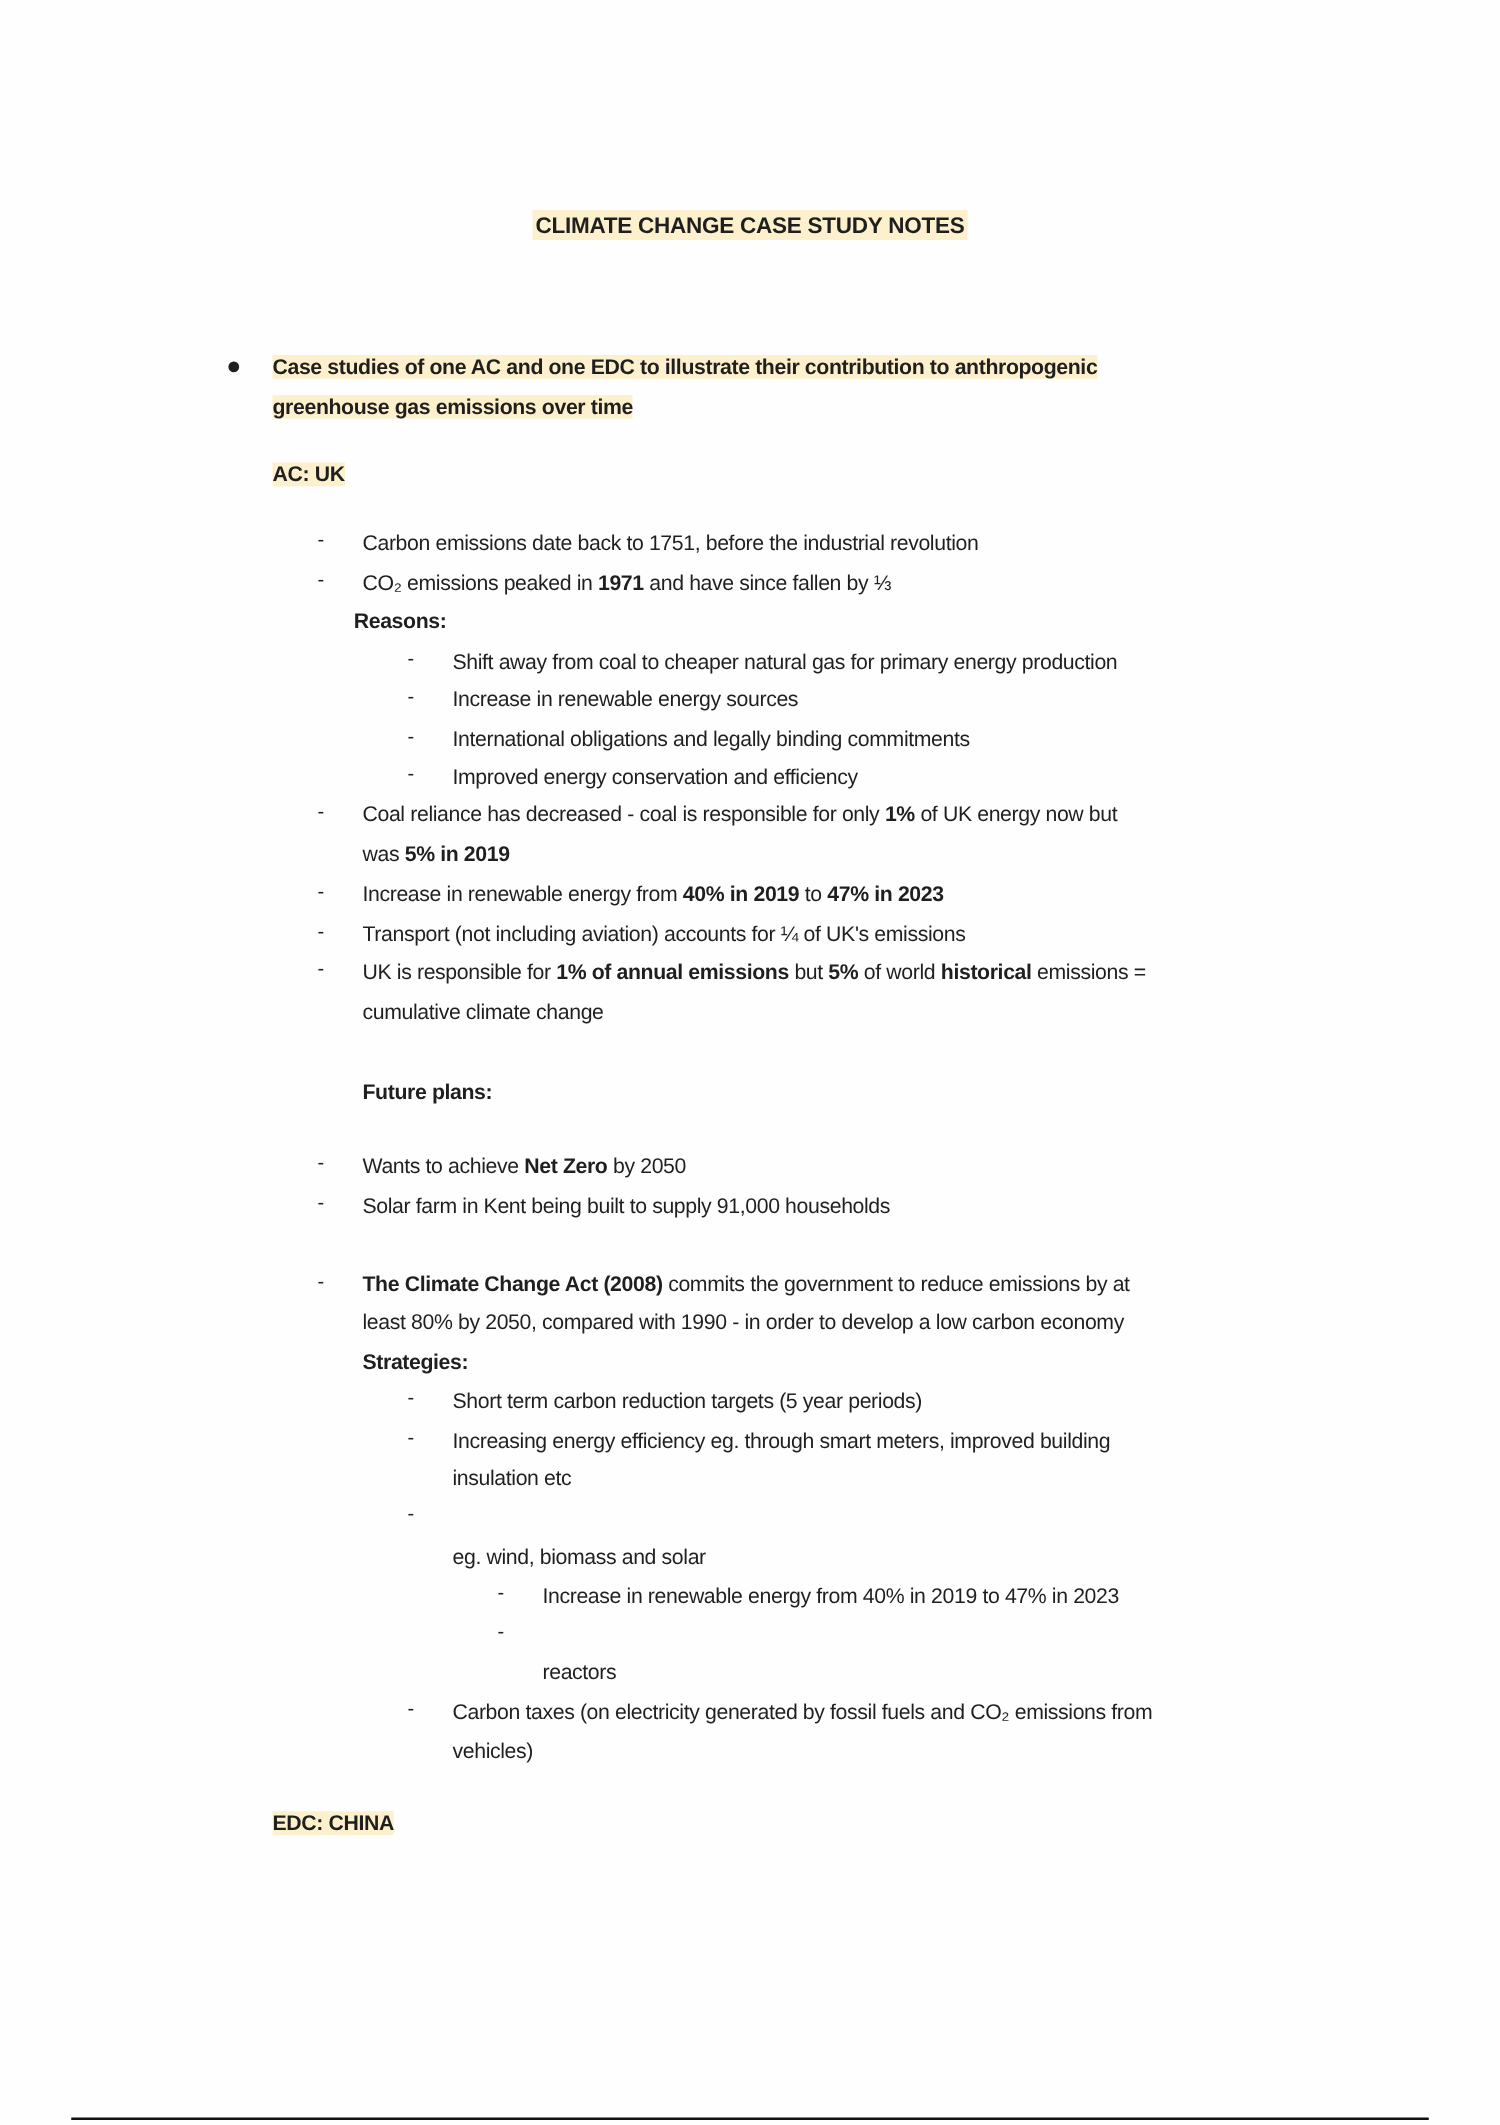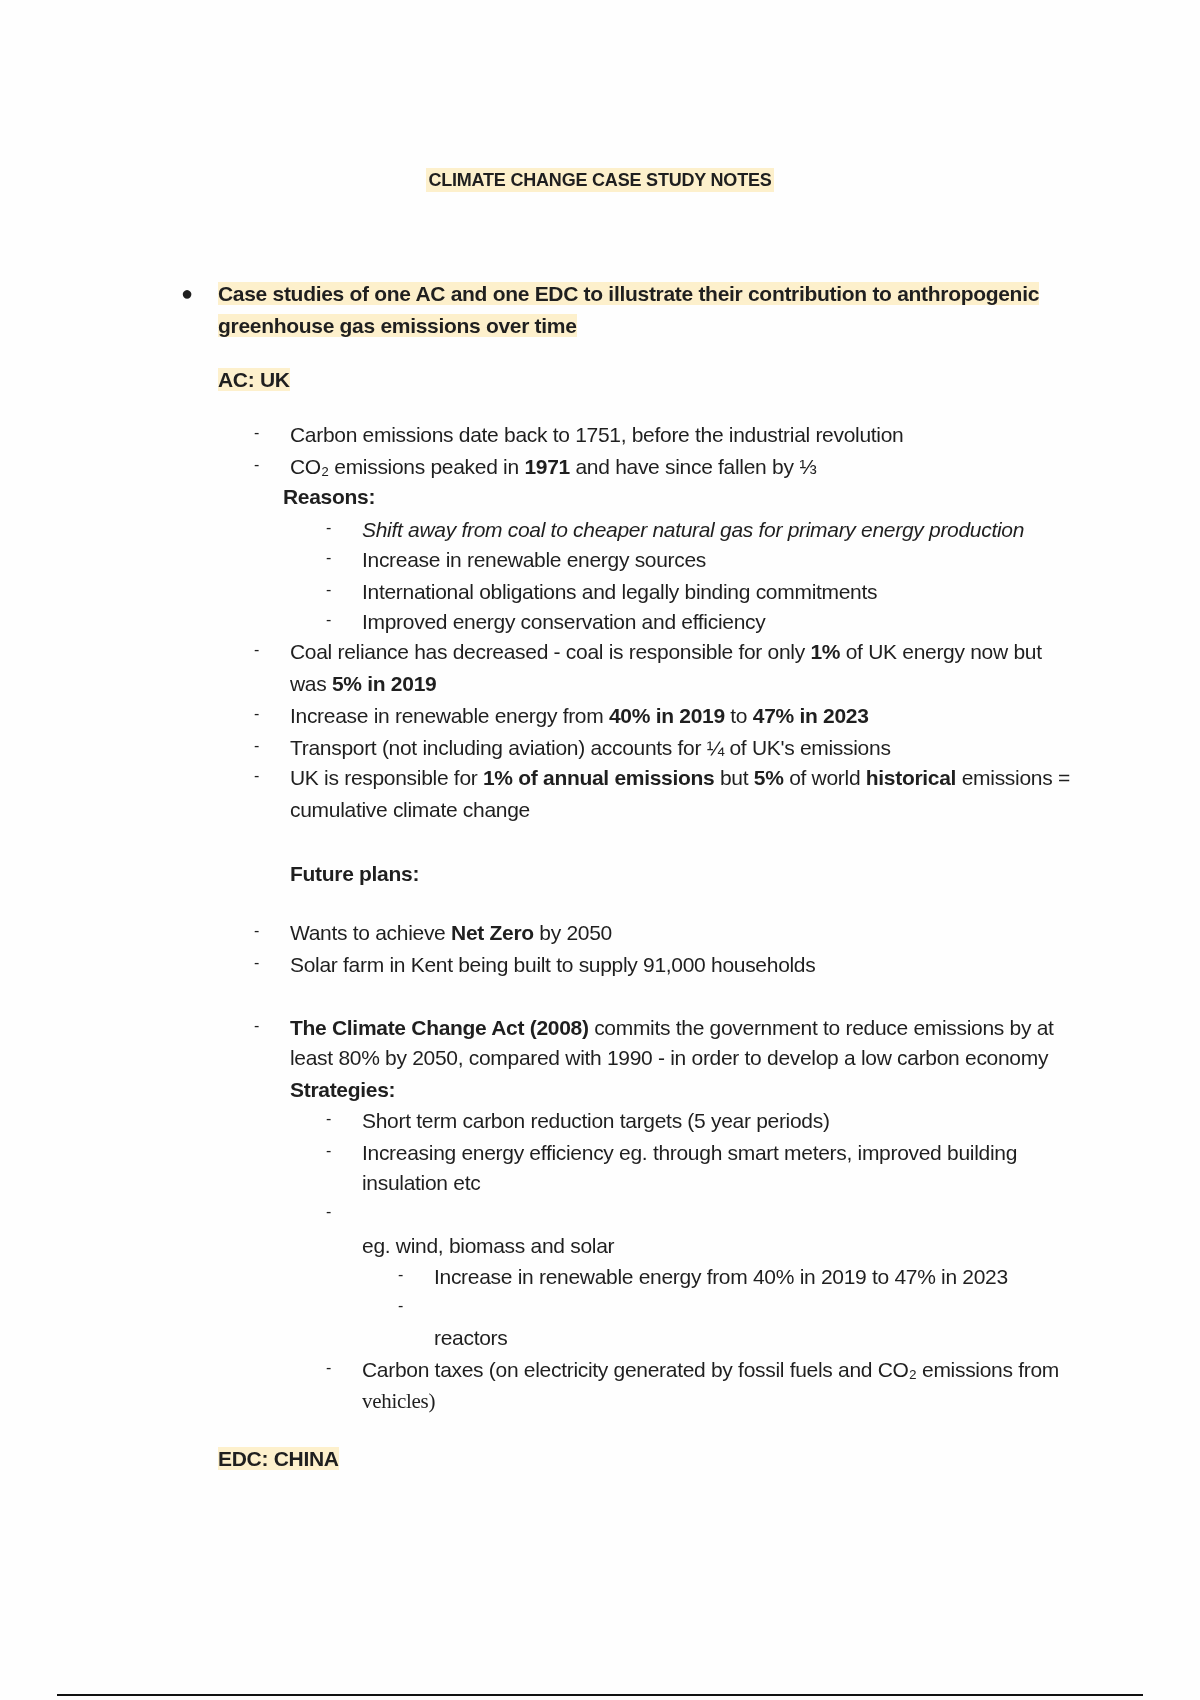--- a/index.html
+++ b/index.html
@@ -8,21 +8,21 @@
       font-family: "Liberation Sans", "DejaVu Sans", sans-serif; color: #1f1f1f;
       overflow: hidden;
     }
     .page { position: absolute; left: 0; top: 0; width: 1169px; height: 1700px; border-radius: 15px; }
     .hl { background: #fdf0cc; }
     .title {
       position: absolute; top: 170px; left: 0; width: 1200px; text-align: center;
       font-size: 18px; font-weight: bold; letter-spacing: -0.2px;
     }
     .title span { padding: 2px 2px; }
-    .line { position: absolute; font-size: 21px; line-height: 22px; white-space: nowrap; letter-spacing: -0.3px; }
+    .line { position: absolute; font-size: 17px; line-height: 22px; white-space: nowrap; letter-spacing: -0.3px; }
     .b { font-weight: bold; }
     .dash { position: absolute; font-size: 16px; }
     .bullet { position: absolute; font-size: 20px; font-weight: bold; }
     .rule { position: absolute; left: 57px; top: 1694px; width: 1086px; height: 2px; background: #111; }
   </style>
 </head>
 <body>
 
 <div class="page">
 
@@ -36,21 +36,21 @@
 
   <div class="dash" style="left:254px; top:424px;">-</div>
   <div class="line" style="left:290px; top:424px;">Carbon emissions date back to 1751, before the industrial revolution</div>
 
   <div class="dash" style="left:254px; top:456px;">-</div>
   <div class="line" style="left:290px; top:456px;"><span>CO₂ emissions peaked in </span><span class="b">1971</span><span> and have since fallen by ⅓</span></div>
 
   <div class="line b" style="left:283px; top:486px;">Reasons:</div>
 
   <div class="dash" style="left:326px; top:519px;">-</div>
-  <div class="line" style="left:362px; top:519px;font-style:italic;">Shift away from coal to cheaper natural gas for primary energy production</div>
+  <div class="line" style="left:362px; top:519px;">Shift away from coal to cheaper natural gas for primary energy production</div>
   <div class="dash" style="left:326px; top:549px;">-</div>
   <div class="line" style="left:362px; top:549px;">Increase in renewable energy sources</div>
   <div class="dash" style="left:326px; top:581px;">-</div>
   <div class="line" style="left:362px; top:581px;">International obligations and legally binding commitments</div>
   <div class="dash" style="left:326px; top:611px;">-</div>
   <div class="line" style="left:362px; top:611px;">Improved energy conservation and efficiency</div>
 
   <div class="dash" style="left:254px; top:641px;">-</div>
   <div class="line" style="left:290px; top:641px;"><span>Coal reliance has decreased - coal is responsible for only </span><span class="b">1%</span><span> of UK energy now but</span></div>
   <div class="line" style="left:290px; top:673px;"><span>was </span><span class="b">5% in 2019</span></div>
@@ -90,18 +90,18 @@
   <div class="line" style="left:362px; top:1235px;">eg. wind, biomass and solar</div>
 
   <div class="dash" style="left:398px; top:1266px;">-</div>
   <div class="line" style="left:434px; top:1266px;">Increase in renewable energy from 40% in 2019 to 47% in 2023</div>
 
   <div class="dash" style="left:398px; top:1297px;">-</div>
   <div class="line" style="left:434px; top:1327px;">reactors</div>
 
   <div class="dash" style="left:326px; top:1359px;">-</div>
   <div class="line" style="left:362px; top:1359px;">Carbon taxes (on electricity generated by fossil fuels and CO₂ emissions from</div>
-  <div class="line" style="left:362px; top:1390px;font-family:Liberation Serif, serif;">vehicles)</div>
+  <div class="line" style="left:362px; top:1390px;">vehicles)</div>
 
   <div class="line b" style="left:218px; top:1448px;"><span class="hl">EDC: CHINA</span></div>
 
   <div class="rule"></div>
 </div>
 
 </body></html>

